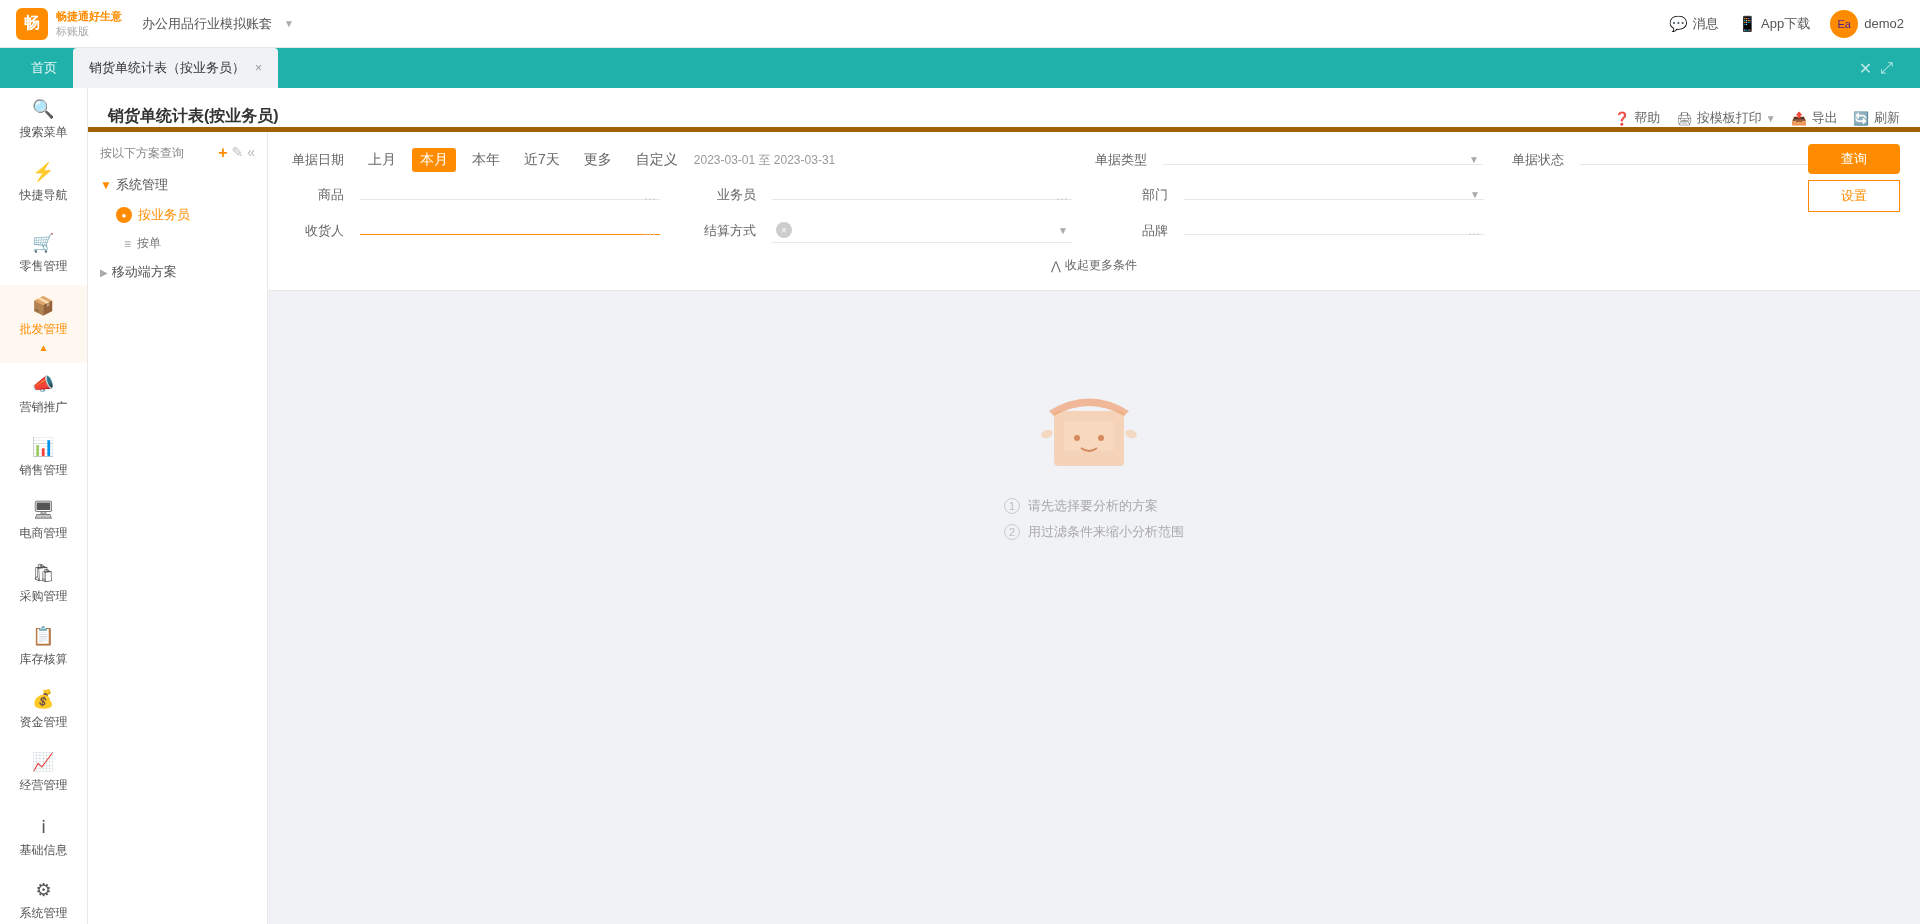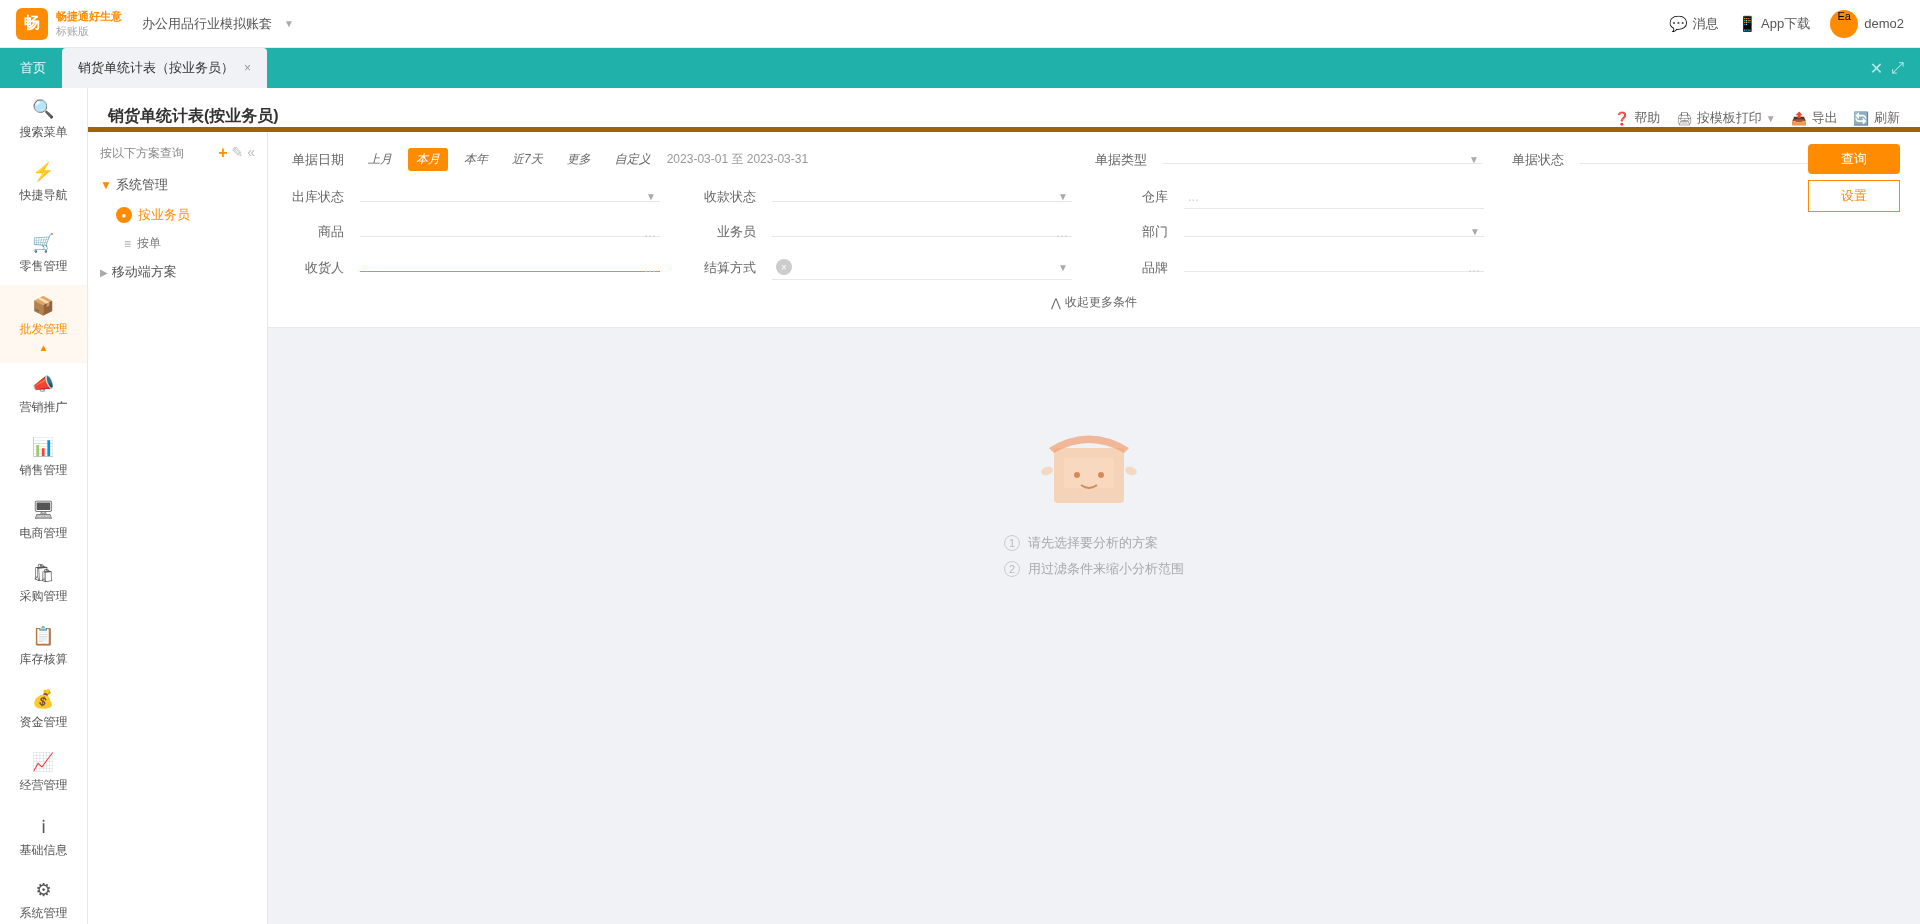--- a/index.html
+++ b/index.html
@@ -8,25 +8,25 @@
     
     .app-container { display: flex; flex-direction: column; height: 924px; width: 1920px; }
     .top-bar { height: 48px; background: #fff; display: flex; align-items: center; justify-content: space-between; padding: 0 16px; border-bottom: 1px solid #e8e8e8; flex-shrink: 0; }
     .top-bar-left { display: flex; align-items: center; gap: 12px; }
     .logo-area { display: flex; align-items: center; gap: 8px; }
     .logo-icon { width: 32px; height: 32px; background: #ff8c00; border-radius: 6px; display: flex; align-items: center; justify-content: center; color: white; font-size: 16px; font-weight: bold; }
     .logo-text { font-size: 11px; color: #666; line-height: 1.3; }
     .top-bar-dropdown { display: flex; align-items: center; gap: 12px; font-size: 13px; color: #555; cursor: pointer; padding: 4px 8px; border-radius: 4px; }
     .top-bar-right { display: flex; align-items: center; gap: 20px; }
     .top-bar-btn { display: flex; align-items: center; gap: 4px; font-size: 13px; color: #555; cursor: pointer; }
-    .user-avatar { width: 28px; height: 28px; border-radius: 50%; background: #ff8c00; display: flex; justify-content: center; color: #000000; font-size: 12px; cursor: pointer; overflow: hidden; }
+    .user-avatar { width: 28px; height: 28px; border-radius: 50%; background: #ff8c00; display: flex; align-items: center; justify-content: center; color: #4c1d95; font-size: 12px; cursor: pointer; overflow: hidden; }
     .user-name { font-size: 13px; color: #555; cursor: pointer; }
 
     
-    .tabs-bar { height: 40px; background: #20b2aa; display: flex; align-items: center; padding: 0 4px; flex-shrink: 0; }
+    .tabs-bar { height: 40px; background: #20b2aa; display: flex; align-items: center; padding: 0 15px; flex-shrink: 0; }
     .tab-item { display: flex; align-items: center; gap: 6px; padding: 0 16px; height: 40px; cursor: pointer; font-size: 13px; color: rgba(255,255,255,0.8); position: relative; }
     .tab-item.active { background: #f0f2f5; color: #333; border-radius: 4px 4px 0 0; }
     .tab-item .tab-close { font-size: 12px; color: #999; cursor: pointer; margin-left: 4px; }
     .tab-home { color: rgba(255,255,255,0.9); }
     .tabs-right { margin-left: auto; display: flex; align-items: center; gap: 8px; padding-right: 12px; }
     .tabs-right-btn { color: rgba(255,255,255,0.8); cursor: pointer; font-size: 16px; }
 
     
     .main-area { display: flex; flex: 1; overflow: hidden; }
 
@@ -44,21 +44,21 @@
     .page-title { font-size: 16px; font-weight: 600; color: #333; }
     .page-actions { display: flex; align-items: center; gap: 16px; }
     .page-action-btn { display: flex; align-items: center; gap: 4px; font-size: 13px; color: #666; cursor: pointer; }
 
     
     .filter-panel { background: #fff; padding: 16px 20px; border-bottom: 1px solid #e8e8e8; flex-shrink: 0; }
     .filter-row { display: flex; align-items: center; gap: 16px; margin-bottom: 14px; }
     .filter-row:last-child { margin-bottom: 0; }
     .filter-label { font-size: 13px; color: #666; width: 56px; flex-shrink: 0; text-align: right; }
     .filter-date-group { display: flex; align-items: center; gap: 8px; flex: 1; }
-    .date-btn { padding: 3px 8px; font-size: 12px; color: #666; cursor: pointer; border-radius: 3px; font-style: italic; }
+    .date-btn { padding: 3px 8px; font-size: 14px; color: #666; cursor: pointer; border-radius: 3px; }
     .date-btn.active { background: #ff8c00; color: white; border-radius: 3px; }
     .date-range { font-size: 12px; color: #999; }
 
     .filter-field { flex: 1; display: flex; align-items: center; border-bottom: 1px solid #e8e8e8; padding: 4px 4px; cursor: pointer; position: relative; min-width: 0; }
     .filter-field.with-dots::after { content: '...'; position: absolute; right: 4px; color: #ccc; font-size: 14px; }
     .filter-field.with-arrow::after { content: '▼'; position: absolute; right: 4px; color: #aaa; font-size: 10px; }
     .filter-field-placeholder { color: #ccc; font-size: 13px; }
     .filter-clear-btn { width: 16px; height: 16px; border-radius: 50%; background: #ccc; color: white; display: flex; align-items: center; justify-content: center; font-size: 10px; cursor: pointer; flex-shrink: 0; }
 
     .collapse-btn { display: flex; align-items: center; justify-content: center; gap: 4px; font-size: 12px; color: #666; cursor: pointer; margin-top: 8px; }
@@ -286,34 +286,20 @@
               <div class="filter-field with-arrow" style="flex:2; max-width:320px;">
                 <span class="filter-field-placeholder"></span>
               </div>
 
               <div style="position:absolute; right:20px; top:12px; display:flex; flex-direction:column; gap:6px;">
                 <button class="btn-query">查询</button>
                 <button class="btn-settings">设置</button>
               </div>
             </div>
 
-            <div class="filter-row">
-              <span class="filter-label">出库状态</span>
-              <div class="filter-field with-arrow" style="flex:1; max-width:300px;">
-                <span class="filter-field-placeholder"></span>
-              </div>
-              <span class="filter-label" style="margin-left:24px;">收款状态</span>
-              <div class="filter-field with-arrow" style="flex:1; max-width:300px;">
-                <span class="filter-field-placeholder"></span>
-              </div>
-              <span class="filter-label" style="margin-left:24px;">仓库</span>
-              <div class="filter-field" style="flex:1; max-width:300px;">
-                <span class="filter-field-placeholder" style="color:#ccc;">...</span>
-              </div>
-            </div>
 
             <div class="filter-row">
               <span class="filter-label">商品</span>
               <div class="filter-field with-dots" style="flex:1; max-width:300px;">
                 <span class="filter-field-placeholder"></span>
               </div>
               <span class="filter-label" style="margin-left:24px;">业务员</span>
               <div class="filter-field with-dots" style="flex:1; max-width:300px;">
                 <span class="filter-field-placeholder"></span>
               </div>

